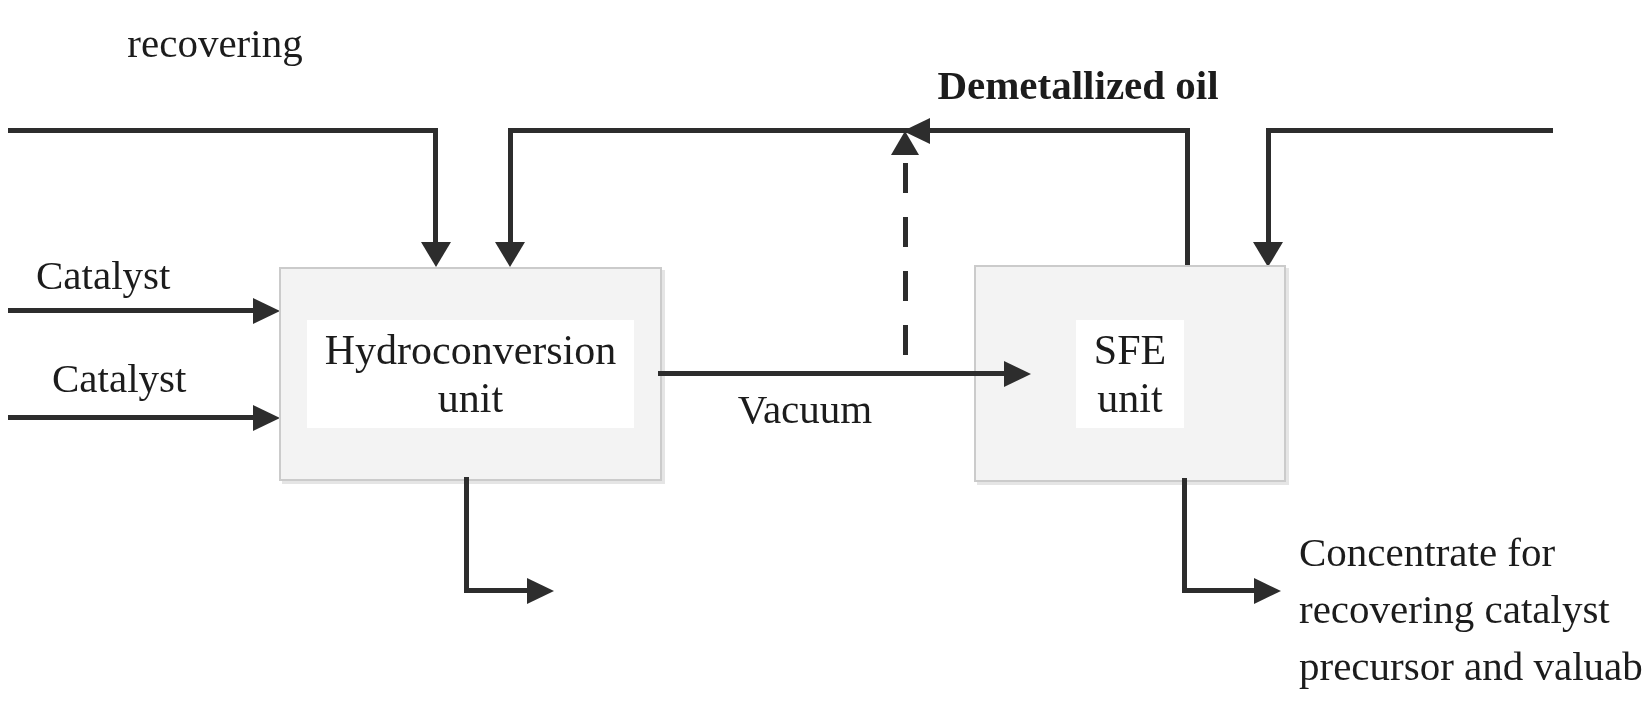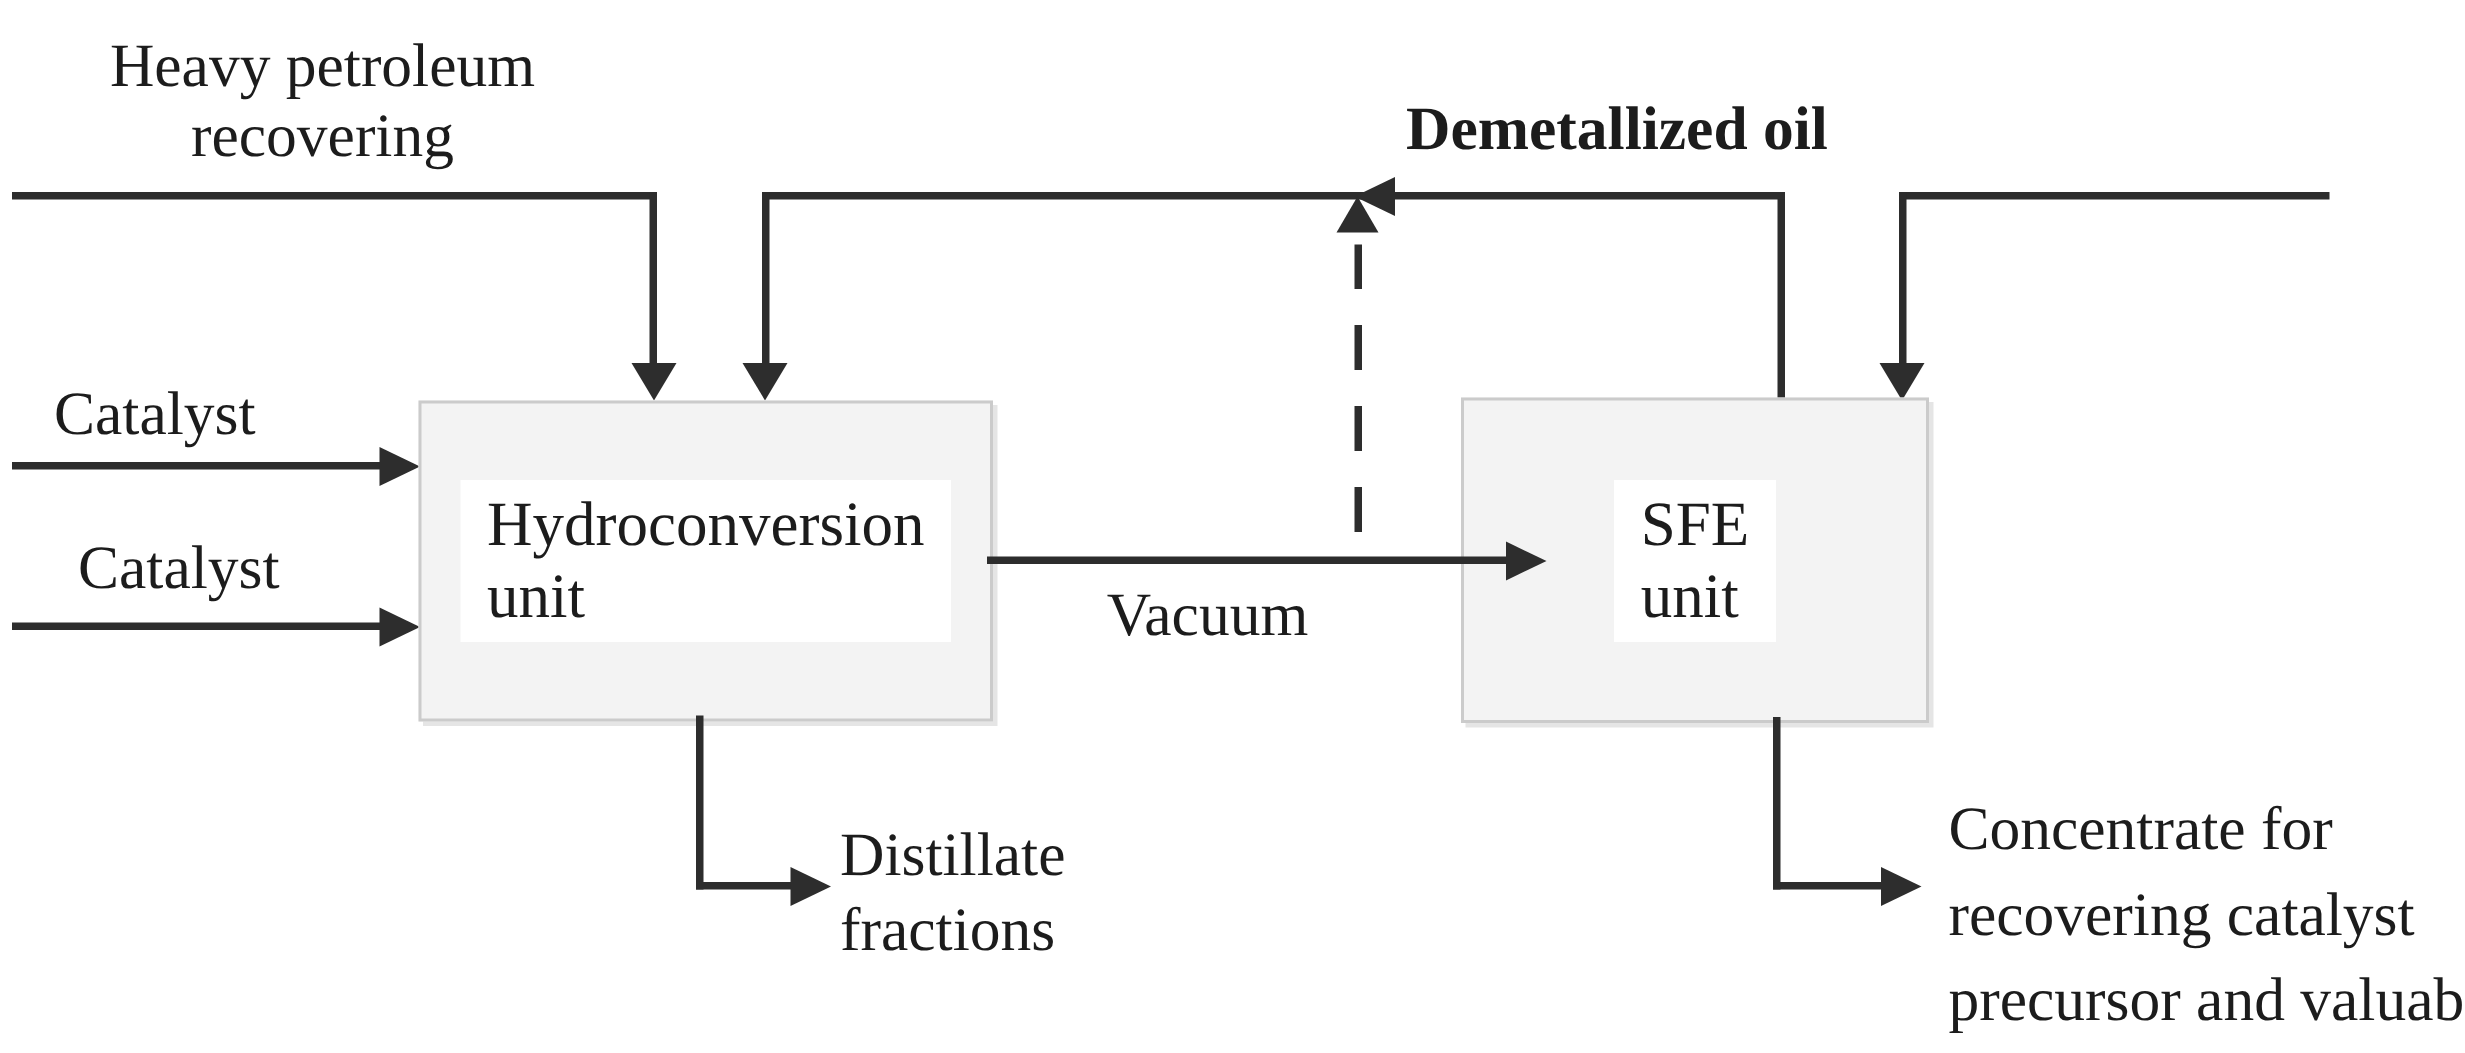--- a/index.html
+++ b/index.html
@@ -21,33 +21,32 @@
   .arr-left{border-top:13px solid transparent;border-bottom:13px solid transparent;border-right:27px solid var(--line);}
   .arr-down{border-left:15px solid transparent;border-right:15px solid transparent;border-top:25px solid var(--line);}
   .arr-up{border-left:14px solid transparent;border-right:14px solid transparent;border-bottom:24px solid var(--line);}
   .box{
     position:absolute;background:var(--box-fill);
     border:2px solid var(--box-border);
     box-shadow:3px 3px 0 rgba(0,0,0,0.10);
     display:flex;align-items:center;justify-content:center;
   }
   .box-label{
-    background:var(--label-bg);padding:6px 18px;
+    background:var(--label-bg);padding:6px 18px;text-align:center;
     font-size:42px;line-height:48px;white-space:nowrap;
   }
   .lbl{position:absolute;font-size:41px;line-height:47px;white-space:nowrap;}
   .lbl.center{text-align:center;}
 </style>
 </head>
 <body>
 
 <div class="canvas">
 
   <div class="lbl center" style="left:30px;top:20px;width:370px;">
-    <div>Heavy petroleum</div>
     <div>recovering</div>
   </div>
   <div class="lbl center" style="left:928px;top:62px;width:300px;font-weight:bold;">Demetallized oil</div>
 
   <div class="hl" style="left:8px;top:128px;width:430px;"></div>
   <div class="vl" style="left:433px;top:128px;height:116px;"></div>
   <div class="arr arr-down" style="left:421px;top:242px;"></div>
 
   <div class="vl" style="left:1185px;top:128px;height:139px;"></div>
   <div class="hl" style="left:508px;top:128px;width:682px;"></div>
@@ -86,24 +85,20 @@
   <div class="lbl center" style="left:705px;top:386px;width:200px;line-height:46px;">
     <div>Vacuum</div>
   </div>
 
   <div class="vl-dashed" style="left:903px;top:163px;height:208px;"></div>
   <div class="arr arr-up" style="left:891px;top:131px;"></div>
 
   <div class="vl" style="left:464px;top:477px;height:116px;"></div>
   <div class="hl" style="left:464px;top:588px;width:65px;"></div>
   <div class="arr arr-right" style="left:527px;top:578px;"></div>
-  <div class="lbl" style="left:560px;top:544px;line-height:50px;">
-    <div>Distillate</div>
-    <div>fractions</div>
-  </div>
 
   <div class="vl" style="left:1182px;top:478px;height:115px;"></div>
   <div class="hl" style="left:1182px;top:588px;width:74px;"></div>
   <div class="arr arr-right" style="left:1254px;top:578px;"></div>
   <div class="lbl" style="left:1299px;top:524px;line-height:57px;">
     <div>Concentrate for</div>
     <div>recovering catalyst</div>
     <div>precursor and valuable</div>
     <div>metals</div>
   </div>

